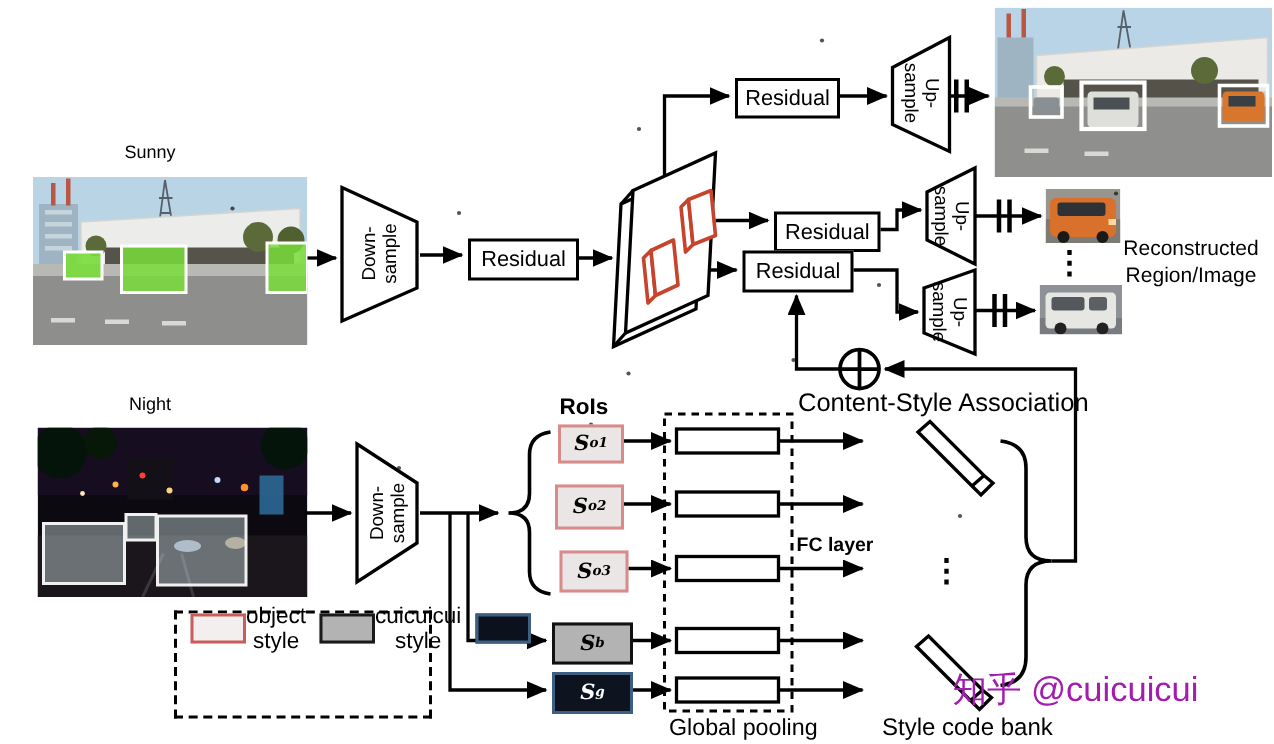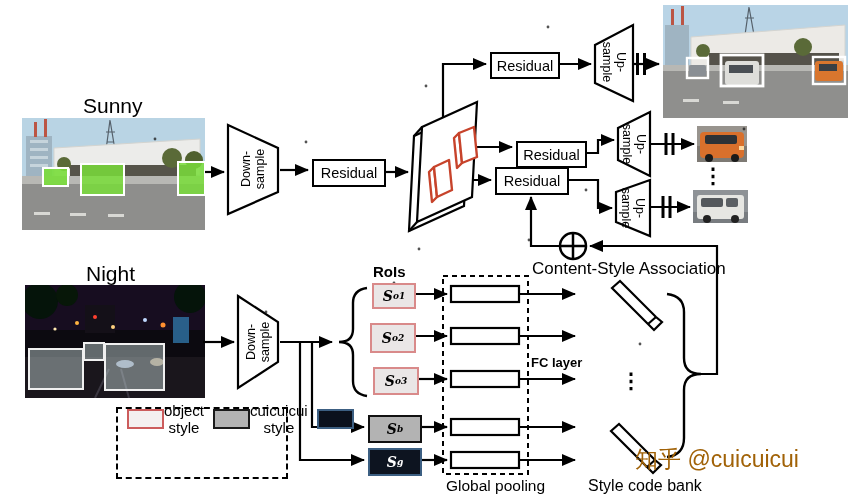--- a/index.html
+++ b/index.html
@@ -17,35 +17,35 @@
   .sbox{position:absolute;display:flex;align-items:center;justify-content:center;
         font-family:"DejaVu Serif", serif;font-style:italic;font-weight:bold;font-size:14px;}
   .sbox sub{font-size:9px;line-height:0;}
   .sbox.obj{background:#eae6e6;border:2px solid #d98a8a;}
   .sbox.bg{background:#b3b3b3;border:2px solid #111;}
   .sbox.gl{background:#0d1420;border:2px solid #3c5f82;color:#fff;}
   .traptxt{position:absolute;display:flex;flex-direction:column;align-items:center;
            justify-content:center;font-size:12.5px;line-height:1.12;text-align:center;}
   .rot-ccw{transform:rotate(-90deg);}
   .rot-cw{transform:rotate(90deg);}
-  .cap-lbl{position:absolute;font-size:21px;}
+  .cap-lbl{position:absolute;font-size:12px;}
   .sm-lbl{position:absolute;font-size:15px;}
   .bold{font-weight:bold;}
   .dots{position:absolute;font-size:21px;font-weight:bold;letter-spacing:0;line-height:1;
         display:flex;align-items:center;justify-content:center;}
   #legend{position:absolute;left:116px;top:407px;width:172px;height:72px;
           border:2px dashed #000;box-sizing:border-box;display:flex;flex-direction:row;
           justify-content:space-evenly;}
   .leg-row{display:flex;align-items:center;height:20px;}
   .leg-sw{width:33px;height:16px;margin-left:9px;border:2px solid;box-sizing:content-box;}
   .leg-sw.s1{background:#f4efef;border-color:#cc5c5c;}
   .leg-sw.s2{background:#b3b3b3;border-color:#1a1a1a;}
   .leg-sw.s3{background:#0b111d;border-color:#3c5f82;}
   .leg-lab{flex:1;text-align:center;font-size:15px;}
-  #watermark{position:absolute;left:635px;top:444px;font-size:23px;color:#a16207;white-space:nowrap;}
+  #watermark{position:absolute;left:635px;top:444px;font-size:23px;color:#a21caf;white-space:nowrap;}
   .photo{position:absolute;overflow:hidden;}
   .recon-lbl{position:absolute;left:738px;top:156px;width:112px;text-align:center;
              font-size:14px;line-height:18px;}
 </style>
 </head>
 <body>
 
 <div id="stage">
 
   <div class="photo" style="left:22px;top:118px;width:183px;height:112px;">
@@ -334,20 +334,24 @@
   <div class="sbox gl" style="left:368px;top:448px;width:50px;height:24px;">
     <span>S</span>
       <sub>g</sub>
     </div>
 
   <div class="sm-lbl" style="left:491px;top:259px;font-size:17px;margin-left:41px;">Content-Style Association</div>
   <div class="sm-lbl bold" style="left:531px;top:355px;font-size:13px;">FC layer</div>
   <div class="sm-lbl" style="left:446px;top:477px;font-size:15.5px;">Global pooling</div>
   <div class="sm-lbl" style="left:588px;top:477px;font-size:16px;">Style code bank</div>
 
+  <div class="recon-lbl">
+    <span>Reconstructed</span><br>
+    <span>Region/Image</span>
+  </div>
 
   <div class="dots" style="left:702px;top:161px;width:22px;height:28px;">⋮</div>
   <div class="dots" style="left:620px;top:364px;width:22px;height:32px;">⋮</div>
 
   <div id="legend">
     <div class="leg-row">
       <div class="leg-sw s1"></div>
       <div class="leg-lab">object style</div>
     </div>
     <div class="leg-row">

